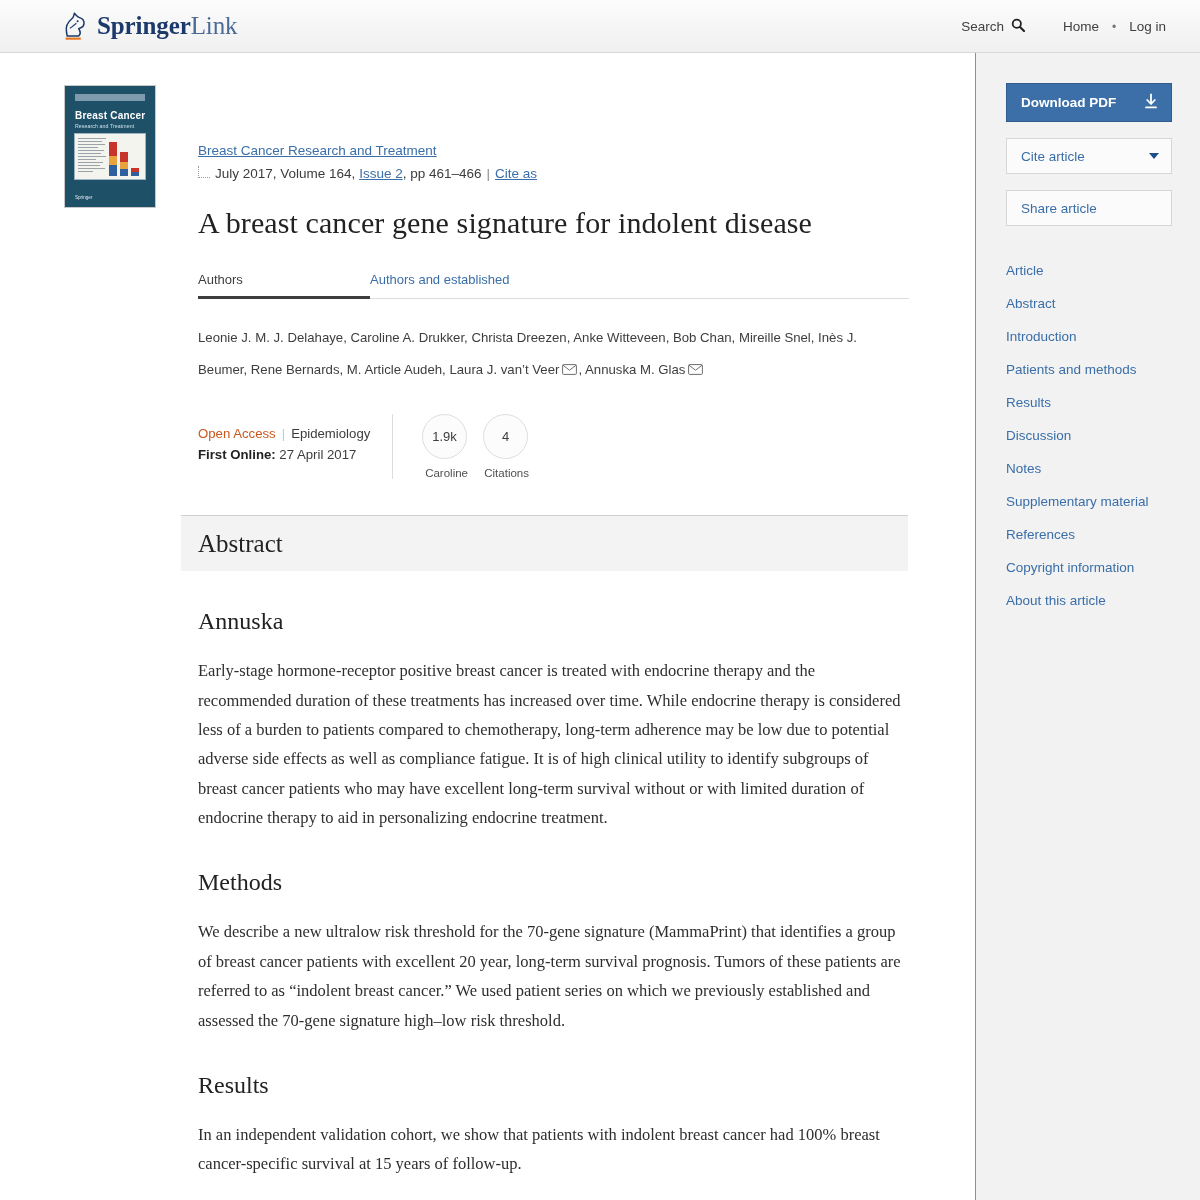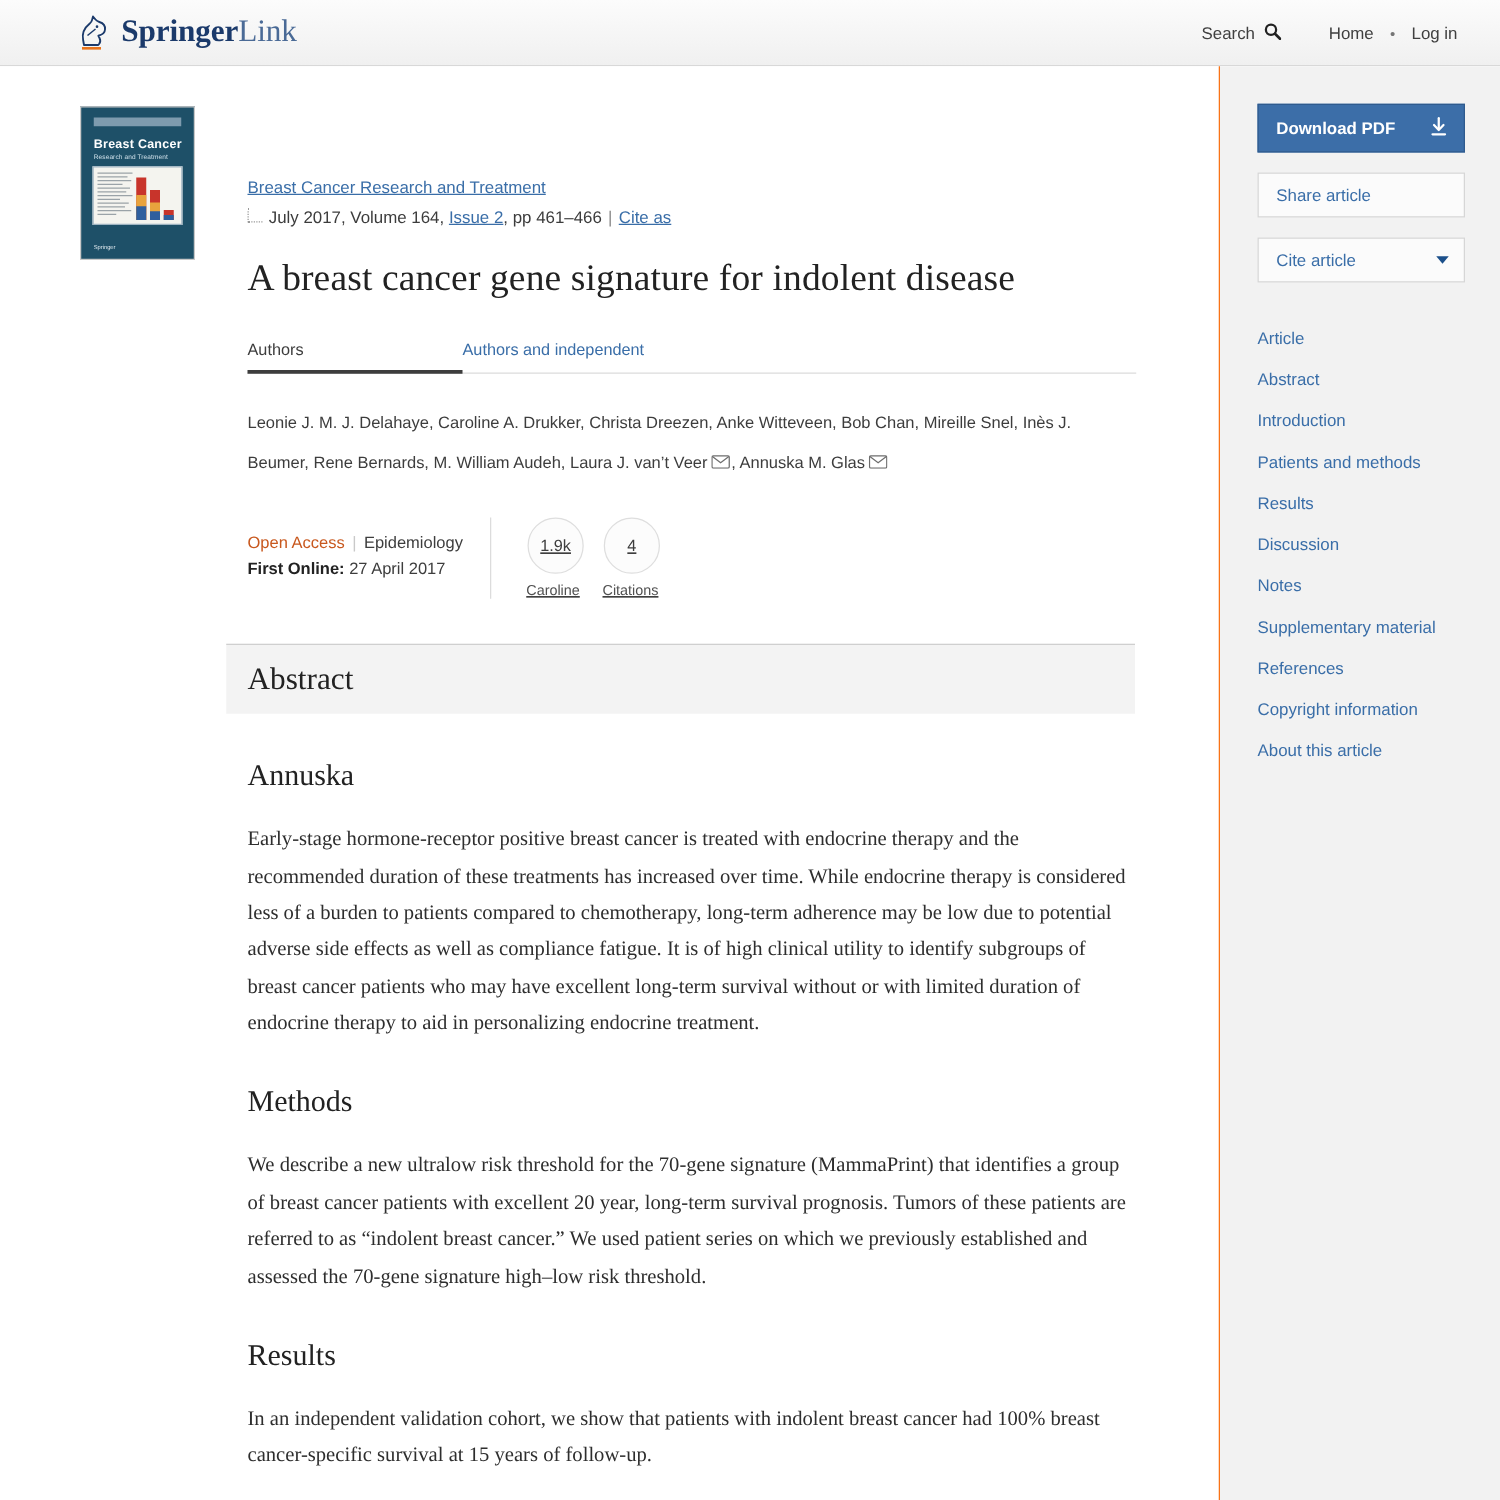--- a/index.html
+++ b/index.html
@@ -198,21 +198,21 @@
   .firstonline { font-size: 13.2px; color: #3d3d3d; margin-top: 3px; }
   .firstonline b { color: #222; font-weight: 700; }
 
   .metrics {
     display: flex;
     gap: 14px;
     border-left: 1px solid #dcdcdc;
     padding-left: 28px;
     margin-left: 4px;
   }
-  .metric { width: 47px; text-align: left; text-decoration: underline; }
+  .metric { width: 47px; text-align: right; }
   .metric .circle {
     width: 45px; height: 45px;
     border-radius: 50%;
     border: 1px solid #dedede;
     background: #fcfcfc;
     display: flex; align-items: center; justify-content: center;
     font-size: 13px; color: #3d3d3d;
     margin: 0 auto;
   }
   .metric .cap { font-size: 11.5px; color: #505050; margin-top: 8px; white-space: nowrap; }
@@ -329,26 +329,26 @@
         <span>
           <svg width="16" height="17" viewBox="0 0 16 17">
             <path d="M8 1.5 L8 10.2" stroke="#fff" stroke-width="1.8" stroke-linecap="round"></path>
             <path d="M4.2 7.0 L8 11.0 L11.8 7.0" fill="none" stroke="#fff" stroke-width="1.8" stroke-linecap="round" stroke-linejoin="round"></path>
             <path d="M3 14.4 L13 14.4" stroke="#fff" stroke-width="1.8" stroke-linecap="round"></path>
           </svg>
         </span>
       </div>
 
       <div class="btn-plain">
-        <span>Share article</span>
-      </div>
-
-      <div class="btn-plain">
         <span>Cite article</span>
         <span class="caret"></span>
+      </div>
+
+      <div class="btn-plain">
+        <span>Share article</span>
       </div>
 
       <div class="rail-nav">
         <a href="#">Article</a>
         <a href="#">Abstract</a>
         <a href="#">Introduction</a>
         <a href="#">Patients and methods</a>
         <a href="#">Results</a>
         <a href="#">Discussion</a>
         <a href="#">Notes</a>
@@ -407,26 +407,26 @@
         <span>, pp 461–466</span>
         <span class="sep">|</span>
         <a href="#">Cite as</a>
       </div>
     </div>
 
     <h1 class="article-title">A breast cancer gene signature for indolent disease</h1>
 
     <div class="tabs">
       <div class="tab active">Authors</div>
-      <div class="tab link">Authors and independent</div>
+      <div class="tab link">Authors and established</div>
     </div>
 
     <div class="authors">
       <span>Leonie J. M. J. Delahaye, Caroline A. Drukker, Christa Dreezen, Anke Witteveen, Bob Chan, Mireille Snel, Inès J. Beumer,</span>
-      <span>Rene Bernards, M. William Audeh,</span>
+      <span>Rene Bernards, M. Article Audeh,</span>
       <span>Laura J. van’t Veer</span><span class="env"><svg width="15" height="11" viewBox="0 0 15 11">
             <rect x="0.6" y="0.6" width="13.8" height="9.8" rx="1" fill="#fff" stroke="#6d6d6d" stroke-width="1"></rect>
             <path d="M0.9 1.2 L7.5 6.2 L14.1 1.2" fill="none" stroke="#6d6d6d" stroke-width="1"></path>
           </svg></span><span>, Annuska M. Glas</span><span class="env"><svg width="15" height="11" viewBox="0 0 15 11">
             <rect x="0.6" y="0.6" width="13.8" height="9.8" rx="1" fill="#fff" stroke="#6d6d6d" stroke-width="1"></rect>
             <path d="M0.9 1.2 L7.5 6.2 L14.1 1.2" fill="none" stroke="#6d6d6d" stroke-width="1"></path>
           </svg></span>
     </div>
 
     <div class="meta-row">

